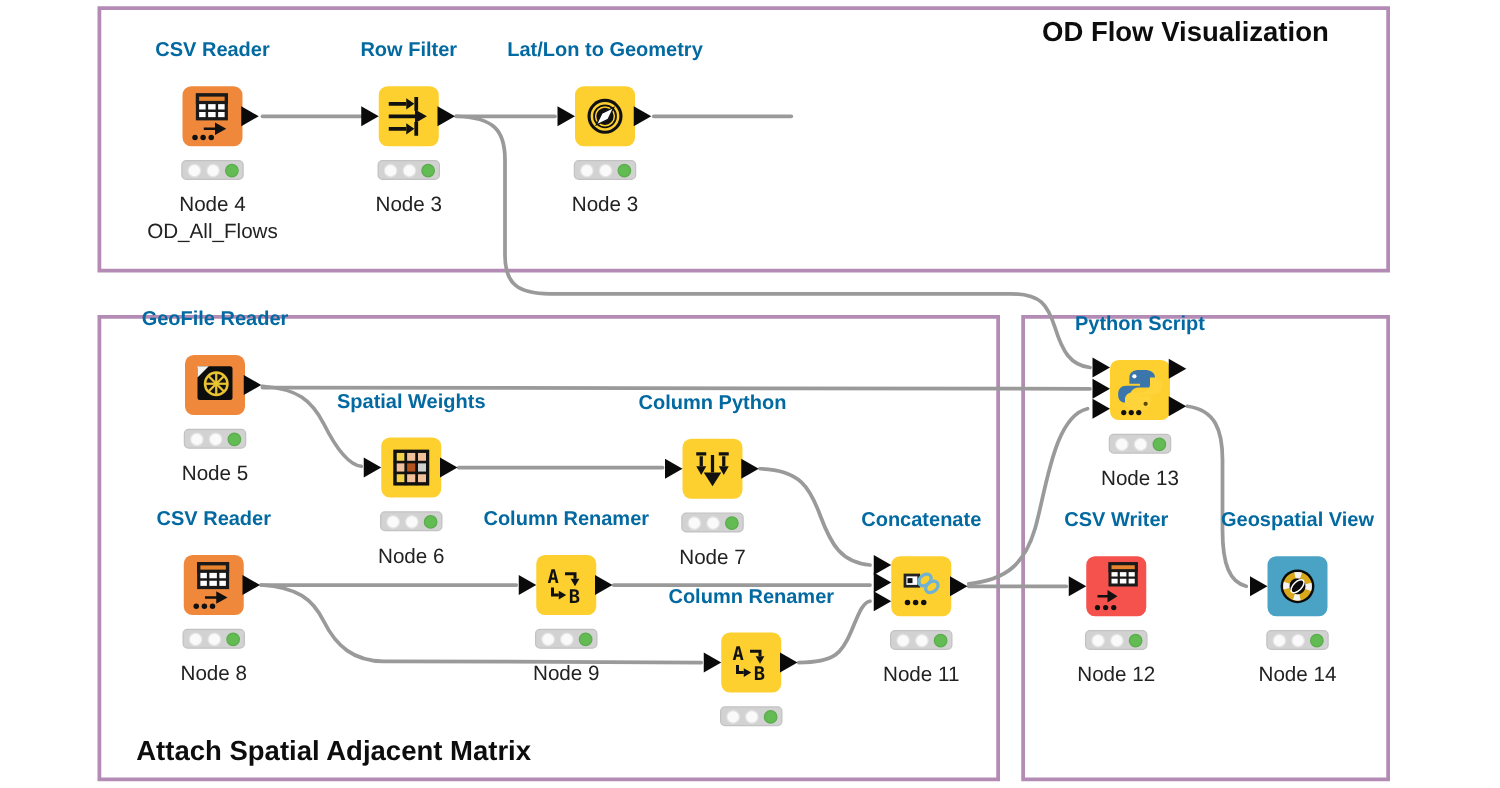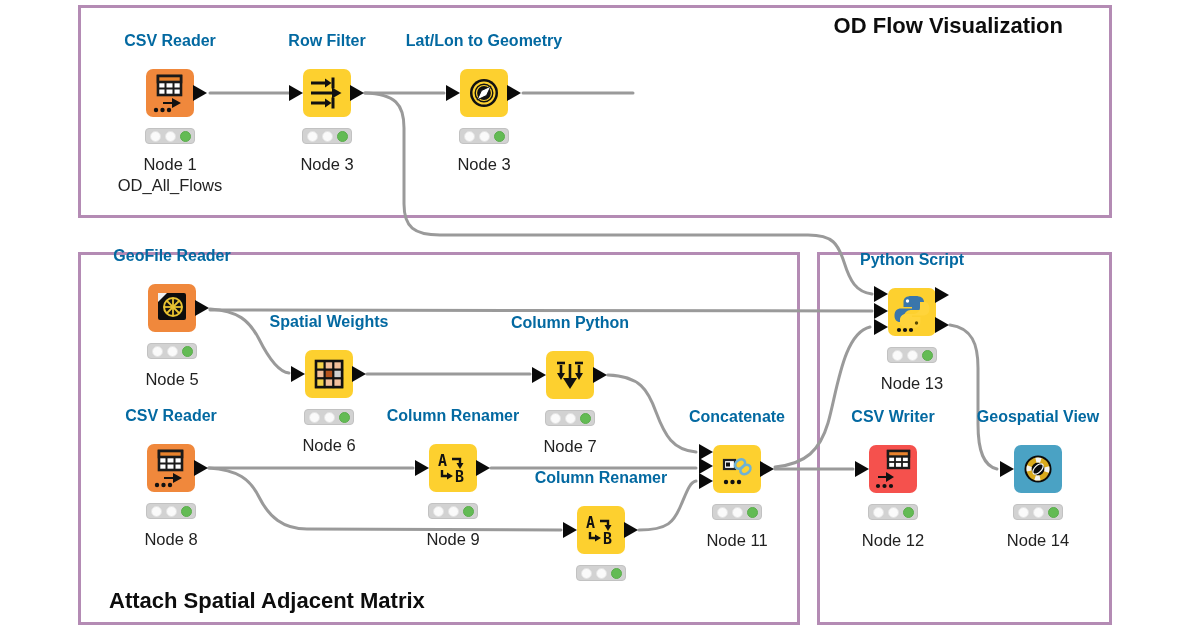--- a/index.html
+++ b/index.html
@@ -72,21 +72,21 @@
           <circle cx="16.5" cy="41" r="2.2" fill="#111"></circle>
           <circle cx="23" cy="41" r="2.2" fill="#111"></circle>
       </svg>
       <span class="port out" style="top:16px"></span>
     </div>
     <div class="tlight">
         <i></i>
         <i></i>
         <i class="g"></i>
       </div>
-    <div class="ncap">Node 1</div>
+    <div class="ncap">Node 4</div>
     <div class="nsub">OD_All_Flows</div>
   </div>
 
   <div class="node" style="left:242px;top:31px">
     <div class="nlabel">Row Filter</div>
     <div class="icon yellow">
       <svg width="48" height="48" viewBox="0 0 48 48">
         <g stroke="#111" stroke-width="3">
           <line x1="8" y1="14" x2="22" y2="14"></line>
             <line x1="30" y1="8.5" x2="30" y2="19.5"></line>

